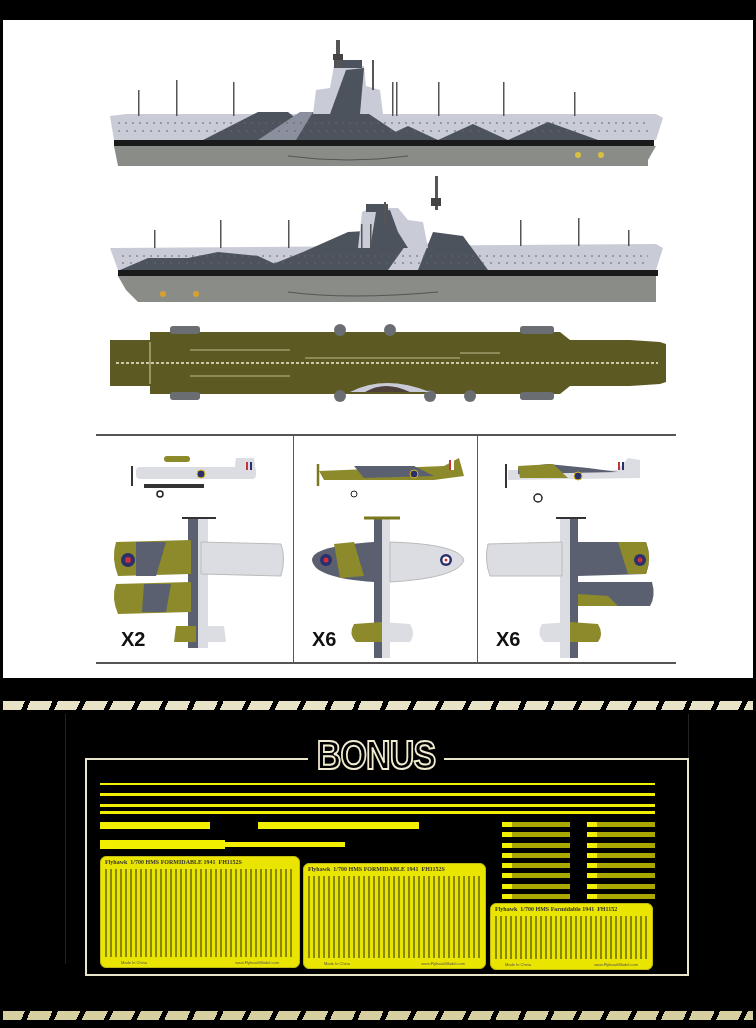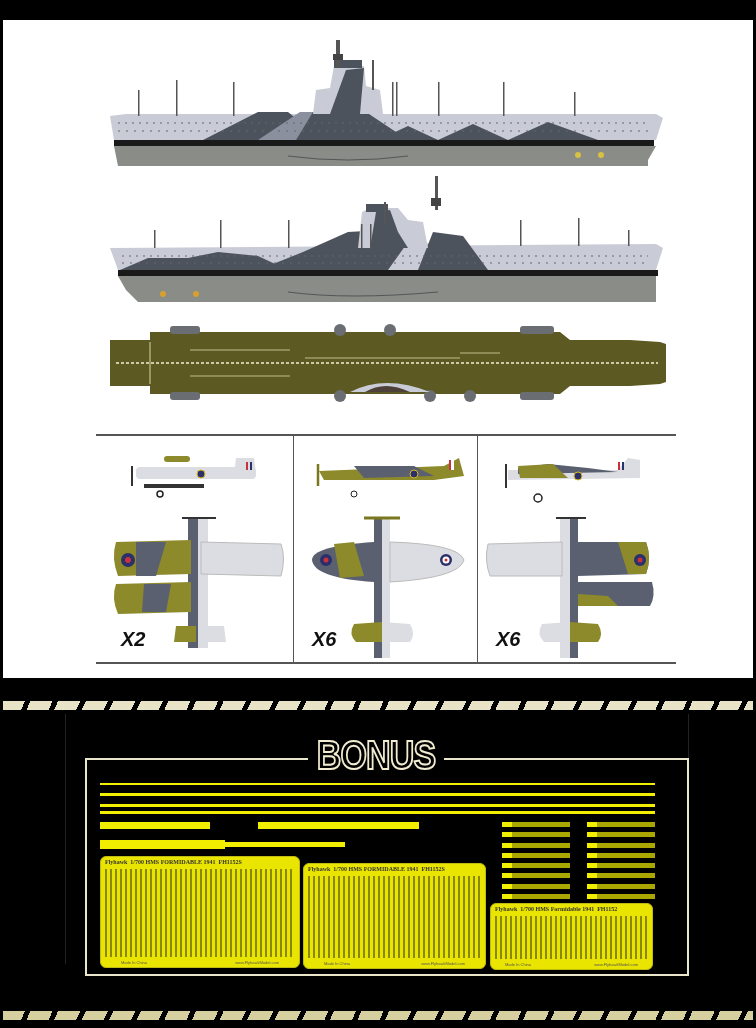--- a/index.html
+++ b/index.html
@@ -1,21 +1,21 @@
 <!DOCTYPE html>
 <html><head>
 <meta charset="utf-8">
 <style>
   html,body{margin:0;padding:0;background:#000;}
   body{width:756px;height:1028px;position:relative;overflow:hidden;font-family:"Liberation Sans",sans-serif;}
   .top-bar{position:absolute;left:0;top:0;width:756px;height:20px;background:#000;}
   .white-panel{position:absolute;left:3px;top:20px;width:750px;height:658px;background:#fff;}
   .ship{position:absolute;}
   .ship svg{display:block;}
-  .grid{position:absolute;left:96px;top:434px;width:580px;height:230px;font-style:italic;}
+  .grid{position:absolute;left:96px;top:434px;width:580px;height:230px;}
   .grid .hline{position:absolute;left:0;width:580px;height:2px;background:#555;}
   .grid .vline{position:absolute;top:0;width:1px;height:230px;background:#555;}
   .cell{position:absolute;top:2px;height:226px;}
   .qty{position:absolute;font-weight:bold;font-size:20px;color:#111;}
   .dark{position:absolute;left:0;top:678px;width:756px;height:350px;background:#000;}
   .stripe{position:absolute;left:3px;width:750px;height:9px;
     background:repeating-linear-gradient(115deg,#e8e3c6 0 20px,#000 20px 25px);}
   .stripe.gold{background:repeating-linear-gradient(115deg,#d6cfa0 0 20px,#000 20px 25px);}
   .vguide{position:absolute;top:714px;width:1px;height:250px;background:#222;}
   .bonus-frame{position:absolute;left:85px;top:758px;width:604px;height:218px;border:2px solid #e9e6c9;box-sizing:border-box;}

